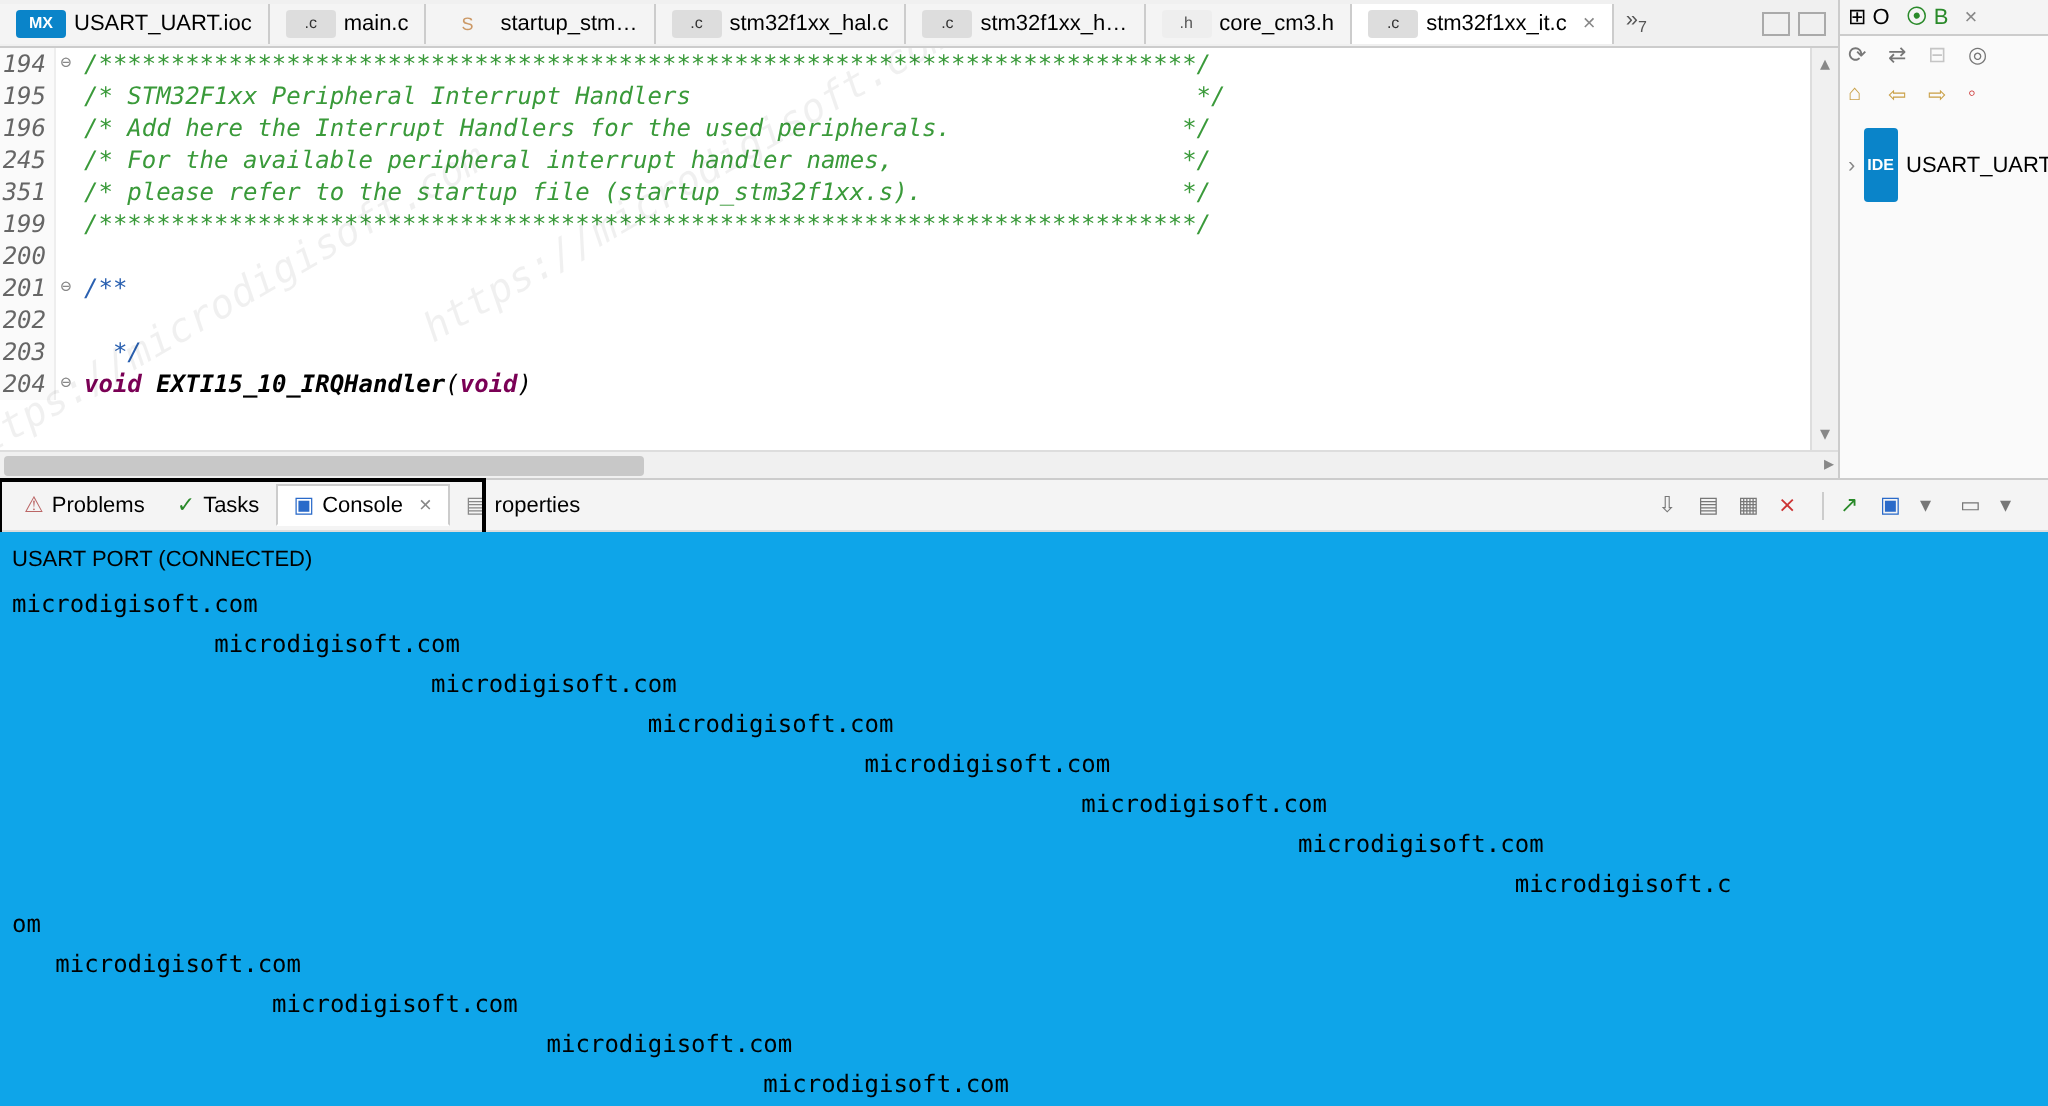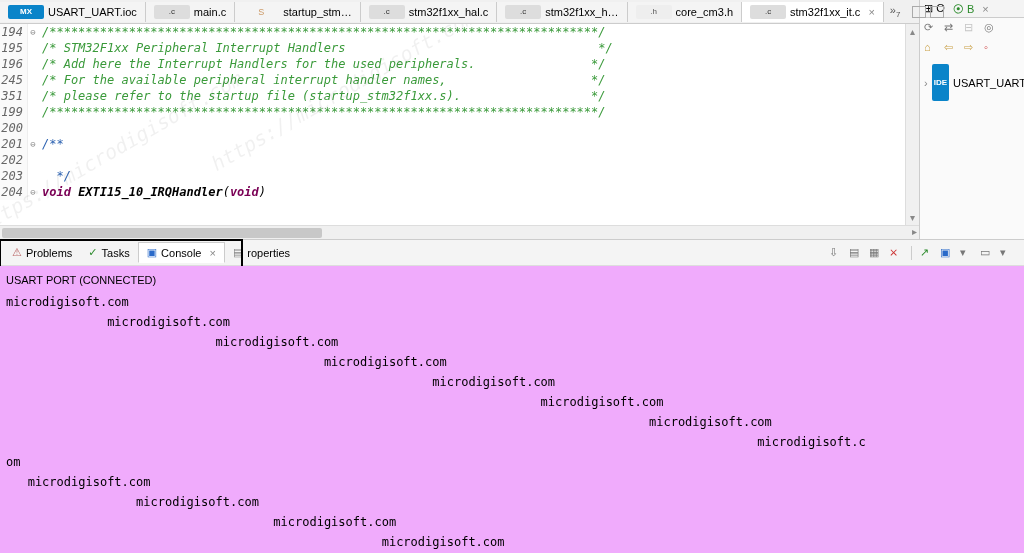--- a/index.html
+++ b/index.html
@@ -37,21 +37,21 @@
       background: #f4f4f4;
       display: flex;
       align-items: center;
       gap: 4px;
       cursor: pointer;
       font-size: 11px;
       white-space: nowrap;
     }
     .tab.active { background: #fff; font-weight: normal; }
     .tab-icon {
-      width: 36px;
+      width: 25px;
       height: 14px;
       display: inline-flex;
       align-items: center;
       justify-content: center;
       font-size: 9px;
     }
     .mx-icon { background:#0a84c9; color:#fff; border-radius:2px; font-weight:bold; padding:0 1px; font-size:8px; }
     .c-icon { background:#ddd; color:#333; border-radius:2px; font-size:8px; padding:0 2px;}
     .s-icon { color:#c96; }
     .h-icon { background:#eee; color:#555; border-radius:2px; font-size:8px; padding:0 2px;}
@@ -113,21 +113,21 @@
       border-bottom: 1px solid #ddd;
       height: 26px;
       padding: 0 4px;
     }
     .bottom-tab { padding:3px 8px; display:flex; align-items:center; gap:4px; cursor:pointer; }
     .bottom-tab.active { background:#fff; border:1px solid #ccc; border-bottom:1px solid #fff; }
     .highlight-box { position:absolute; border:2px solid #000; pointer-events:none; }
     .bottom-toolbar { margin-left:auto; display:flex; gap:6px; align-items:center; padding-right:6px; }
     .console-body {
       flex: 1;
-      background:#f0abfc;
+      background:#0ea5e9;
       font-family: Consolas, monospace;
       font-size: 12px;
       line-height: 20px;
       padding: 4px 6px;
       overflow: hidden;
       position: relative;
     }
     .console-title { font-family: Tahoma, sans-serif; font-size:11px; padding-bottom:2px; }
     .diag-text { white-space:pre; color:#000; }
     .watermark { position:absolute; color:rgba(0,0,0,0.06); font-size:20px; transform:rotate(-30deg); pointer-events:none; white-space:nowrap; font-style:italic;}

